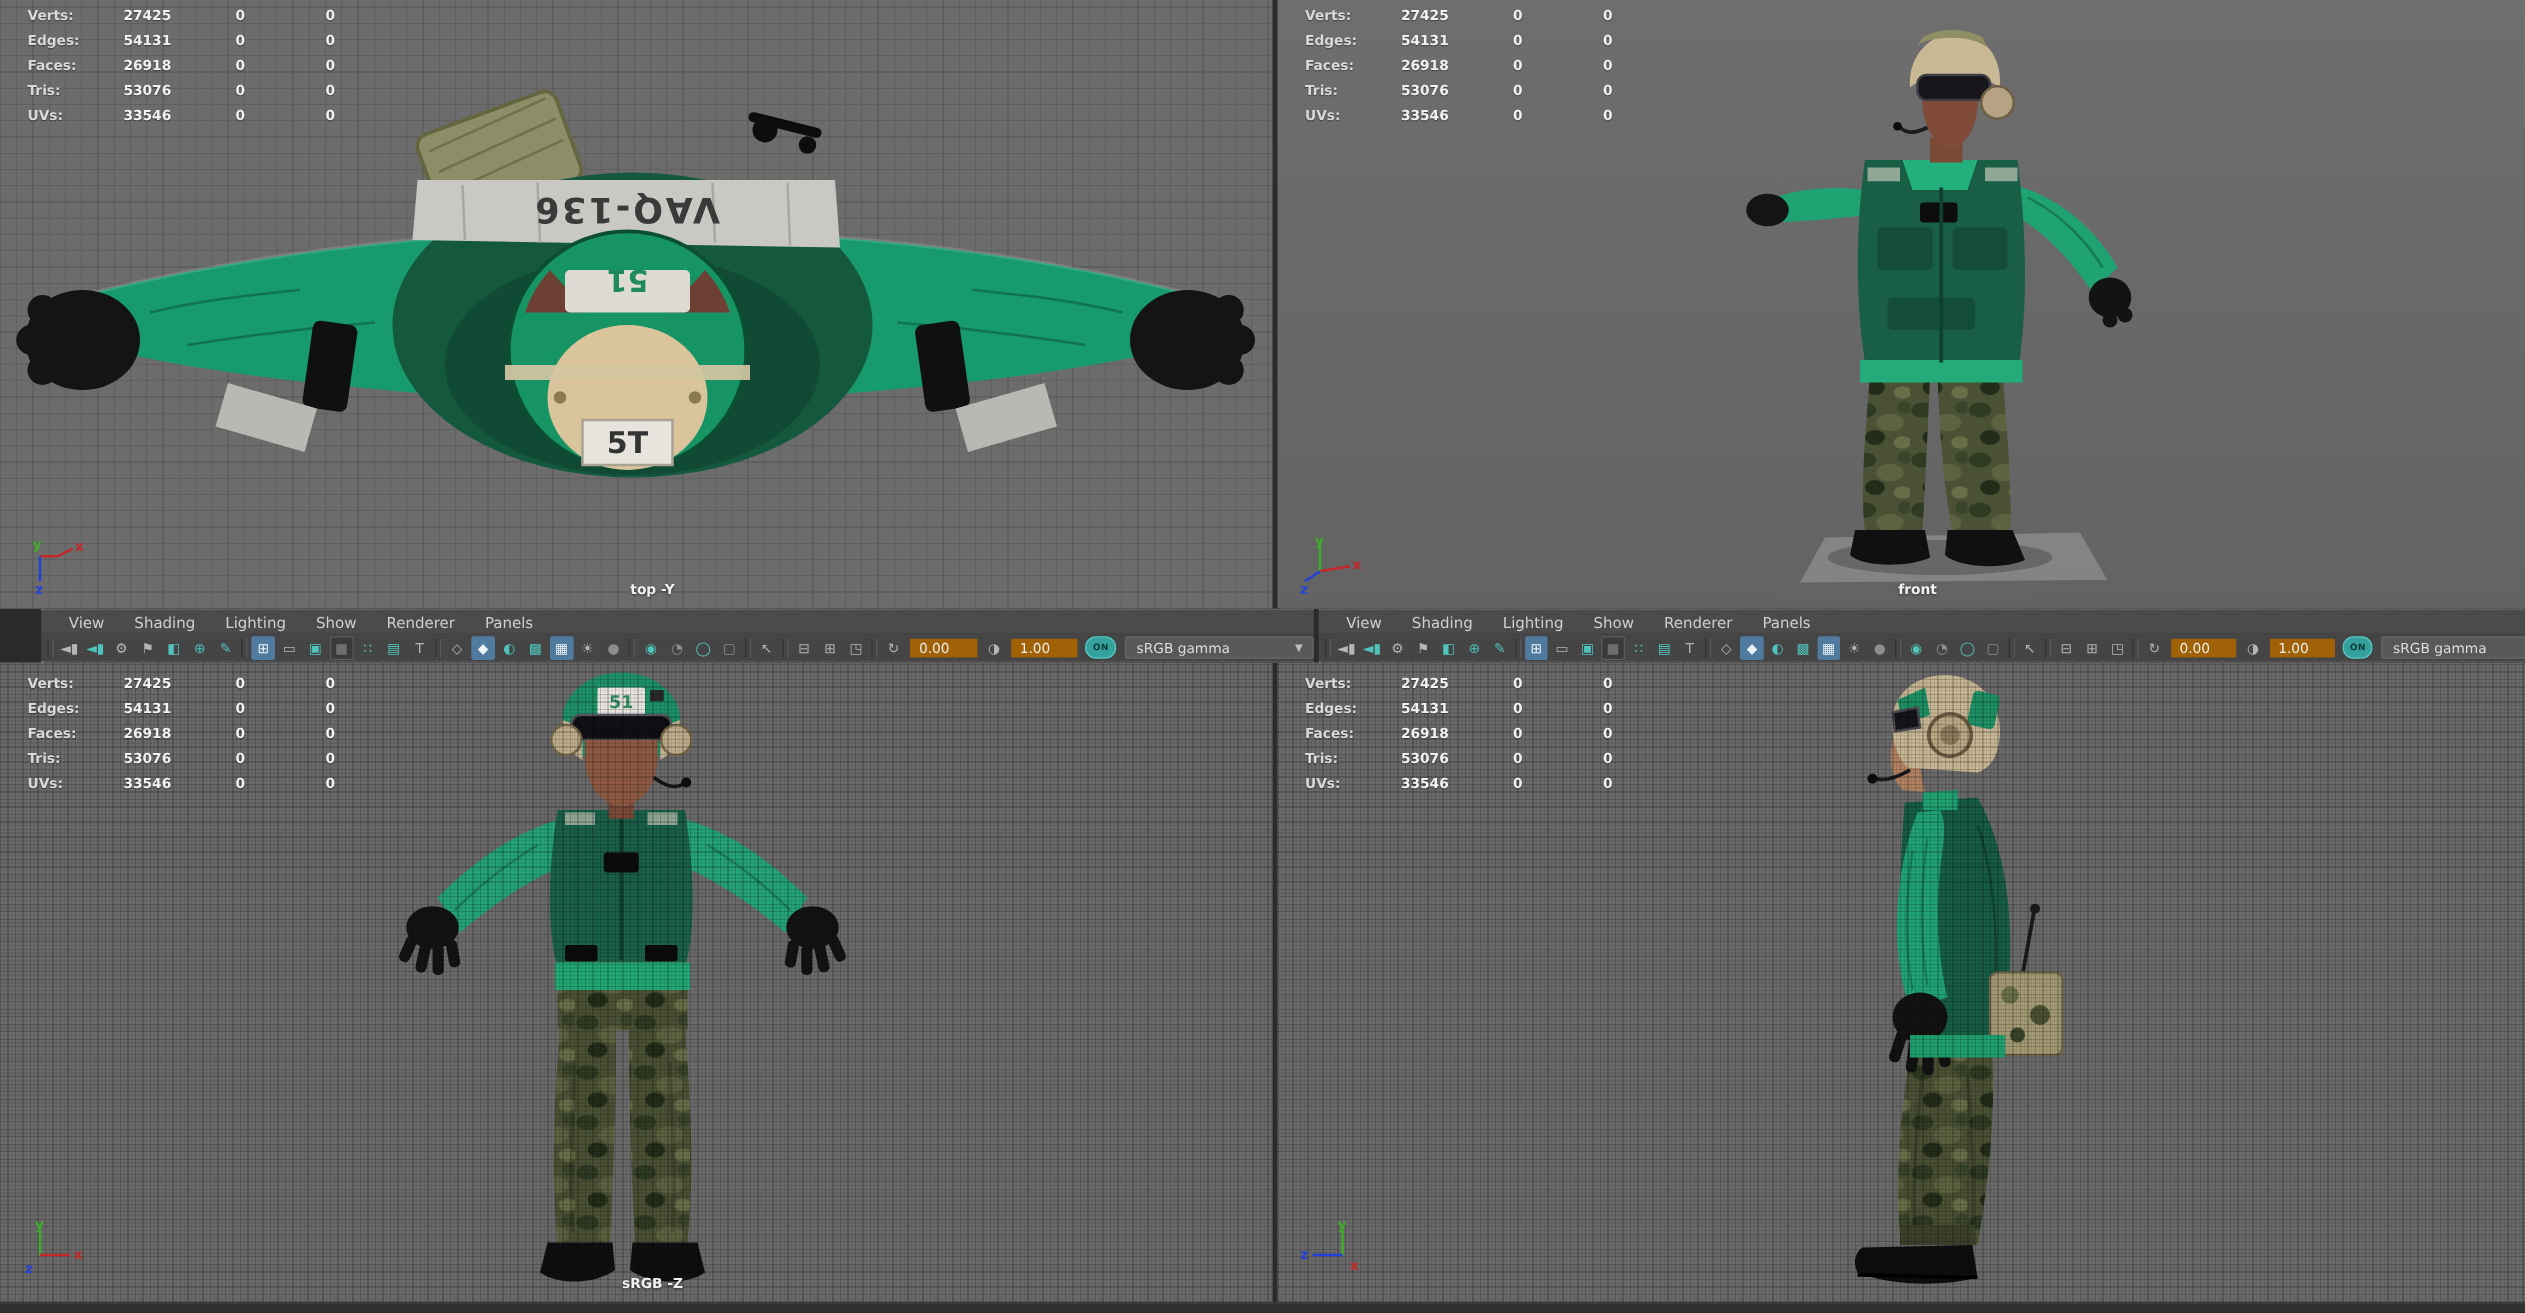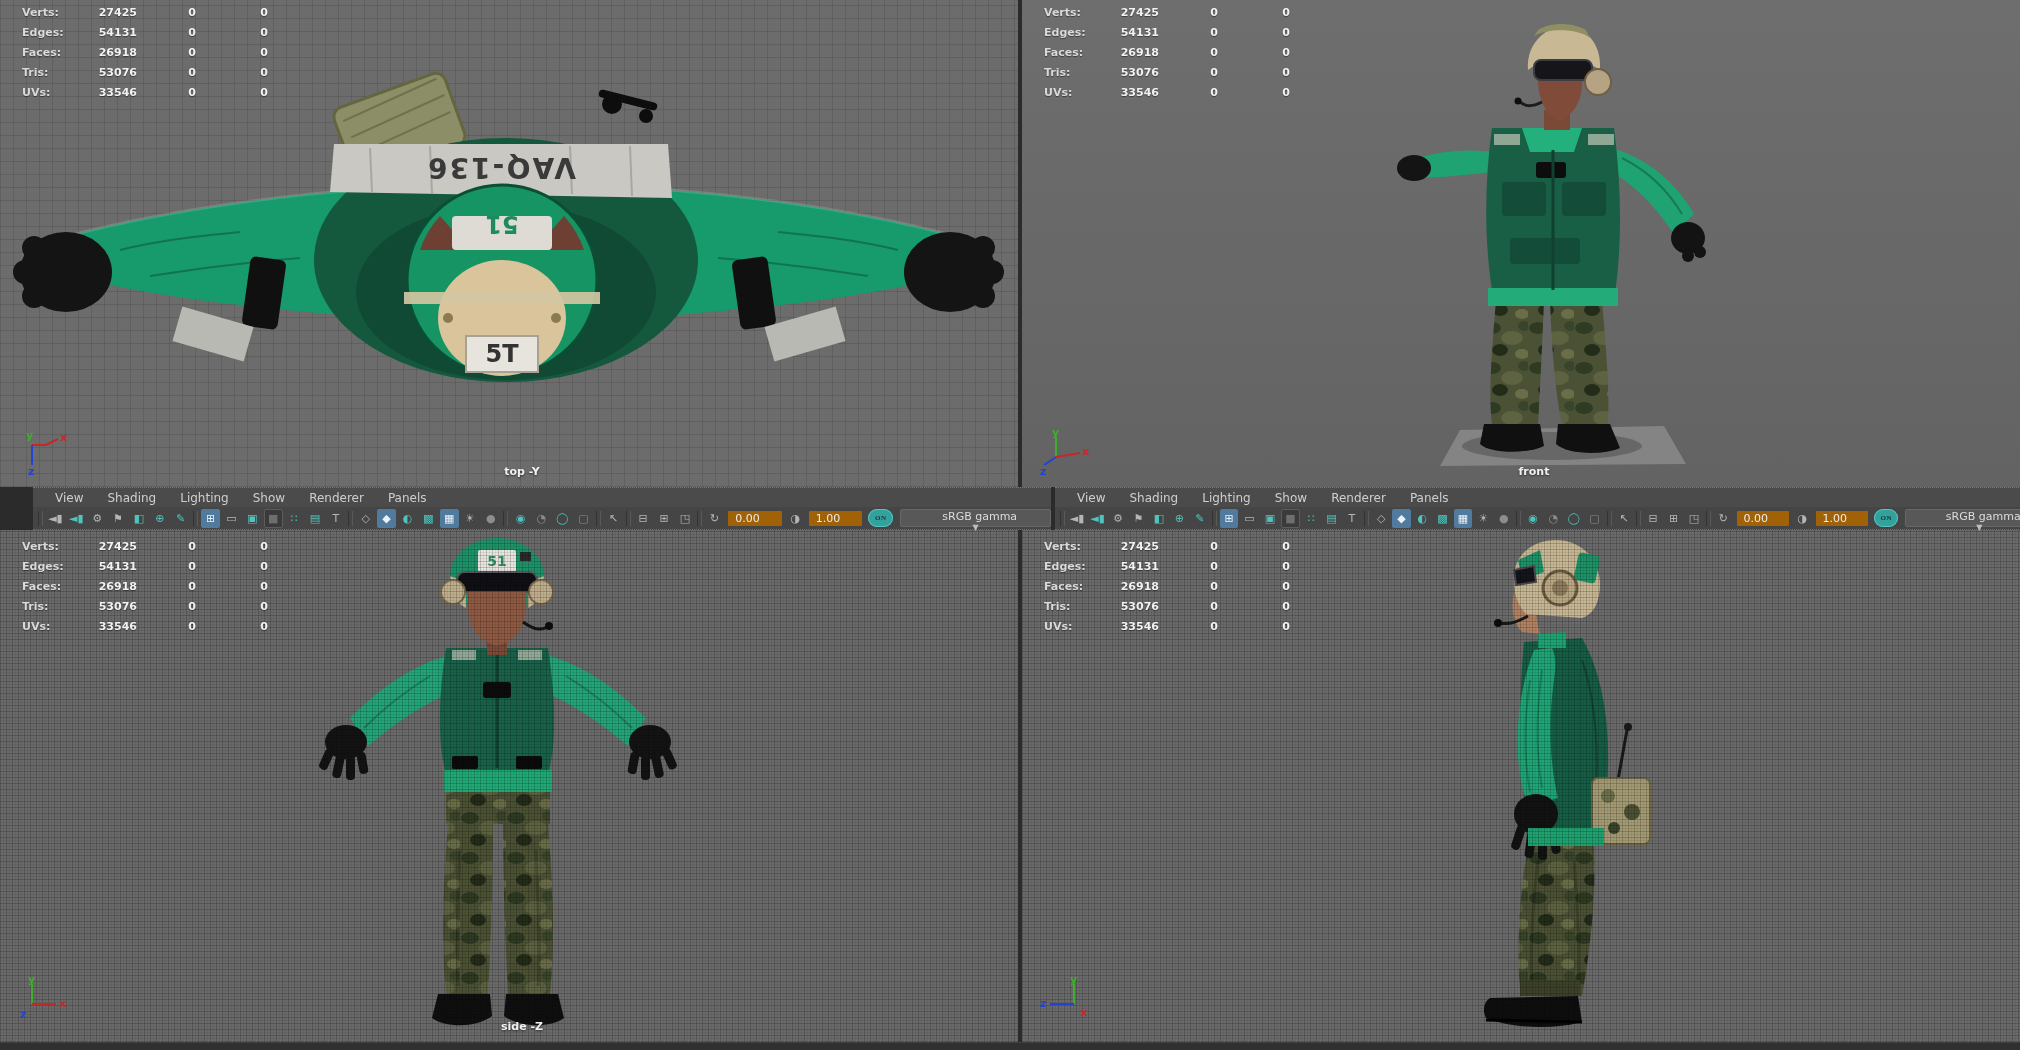--- a/index.html
+++ b/index.html
@@ -65,23 +65,23 @@
   .tb-btn.dark { background:#3a3a3a; border:1px solid #5c5c5c; }
   .tb-btn.dark .glyph { color:#6e6e6e; }
   .tb-btn.active { background:#507b9e; }
   .tb-btn.active .glyph { color:#eaf2f6; }
   .tb-field { width:54px; height:15px; background:#a16207; color:#ececec;
     font-size:11px; display:flex; align-items:center; padding-left:7px;
     margin:0 3px; border-radius:1px; }
   .tb-on { width:25px; height:18px; margin:0 3px; border-radius:9px; background:#35a19c;
     color:#0a3836; font-size:7px; font-weight:bold; display:flex;
     align-items:center; justify-content:center; letter-spacing:.5px;
-    box-shadow:inset 0 0 0 1px #57c4bf;font-family:Liberation Serif, serif; }
+    box-shadow:inset 0 0 0 1px #57c4bf; }
   .tb-dropdown { display:flex; align-items:center; width:152px; height:18px;
-    margin-left:4px; background:#585858; border:1px solid #686868; border-radius:2px;flex-direction:column; }
+    margin-left:4px; background:#585858; border:1px solid #686868; border-radius:2px; }
   .dd-lbl { flex:1; font-size:11px; color:#dcdcdc; padding-left:8px; white-space:nowrap; }
   .dd-arrow { width:22px; text-align:center; font-size:8px; color:#bdbdbd; }
 
   
   .bottom-strip { position:absolute; left:0; top:1042px; width:2020px; height:8px;
     background:#303030; border-top:1px solid #3f3f3f; z-index:9; }
 </style>
 </head>
 <body>
 
@@ -610,21 +610,21 @@
           <span class="hud-val">0</span>
           <span class="hud-val">0</span>
         </div>
         <div class="hud-row">
           <span class="hud-label">UVs:</span>
           <span class="hud-val">33546</span>
           <span class="hud-val">0</span>
           <span class="hud-val">0</span>
         </div>
       </div>
-    <div class="view-label">side -Z</div>
+    <div class="view-label">sRGB -Z</div>
     <svg class="gizmo lo" width="52" height="48">
       <line x1="16" y1="32" x2="16" y2="12" stroke="#3fae2a" stroke-width="2"></line>
       <line x1="16" y1="32" x2="40" y2="32" stroke="#c62828" stroke-width="2"></line>
       <text x="12" y="11" fill="#3fae2a">y</text>
       <text x="43" y="35" fill="#c62828">x</text>
       <text x="4" y="46" fill="#2242d8">z</text>
     </svg>
   </div>
 
   <div class="viewport" id="vp-side">

